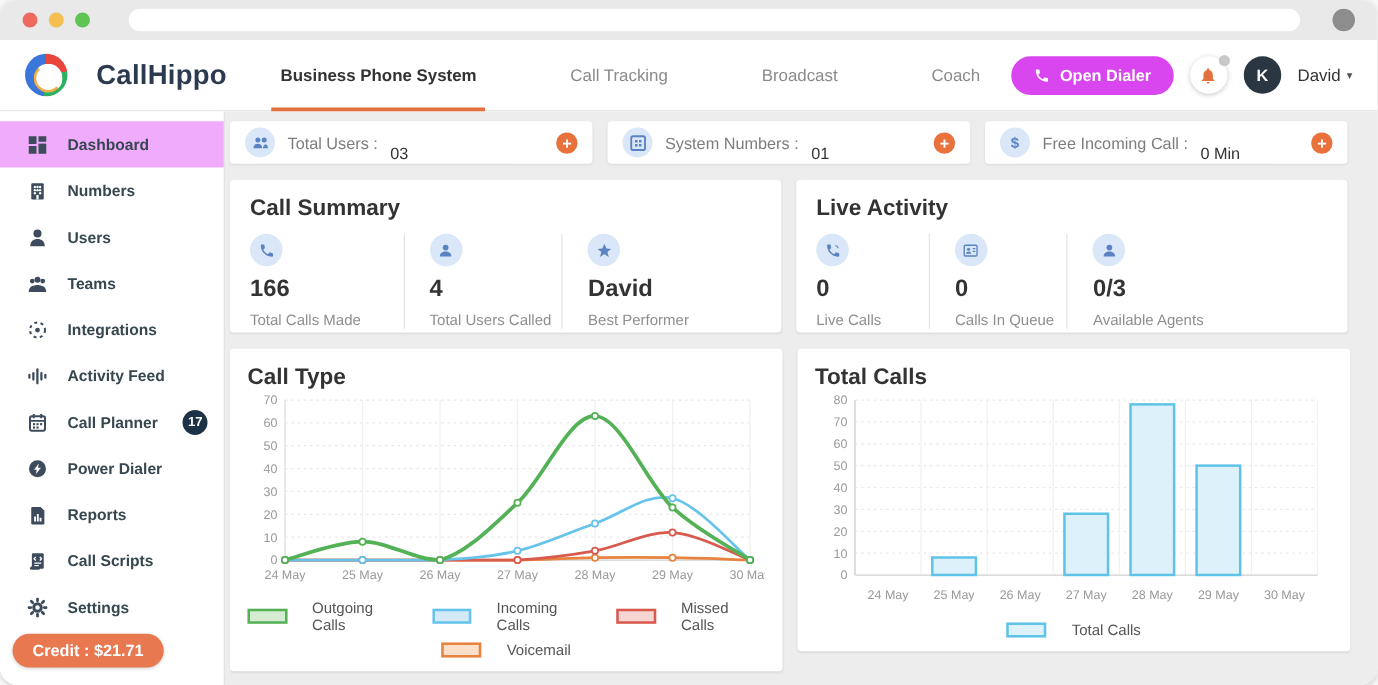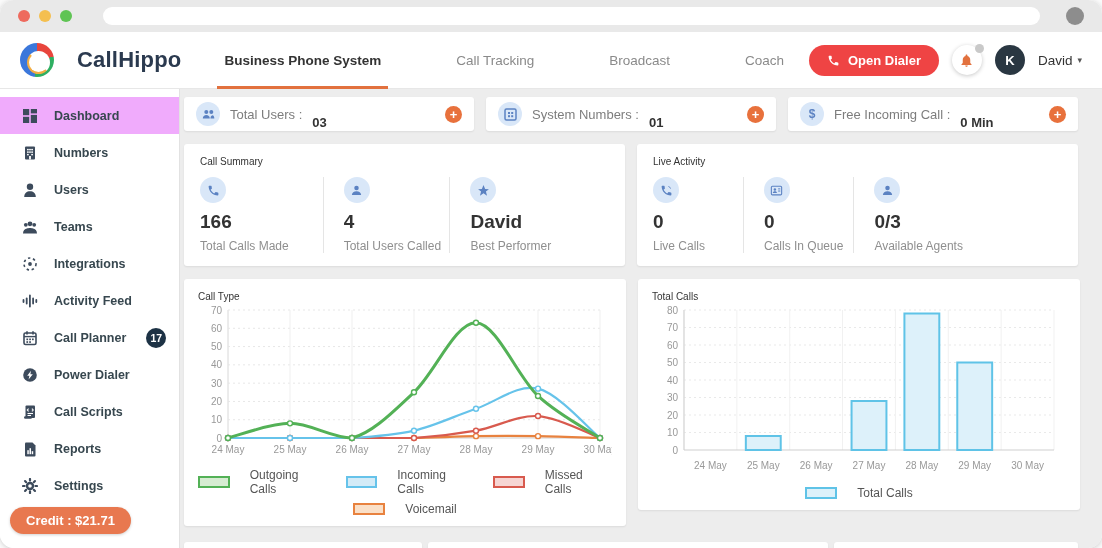--- a/index.html
+++ b/index.html
@@ -21,21 +21,21 @@
   .logo-mark{ width:34px; height:34px; border-radius:50%; position:relative;
       background:conic-gradient(#e8453c 0 22%, #2faf62 22% 52%, #3b77db 52% 100%); }
   .logo-mark::after{ content:""; position:absolute; left:7px; top:8px; width:19px; height:19px; border-radius:50%;
       background:#fff; border:2.5px solid transparent; border-bottom-color:#f3ad43; border-left-color:#f3ad43; }
   .logo-text{ font-size:22px; font-weight:bold; color:#2b3a4f; letter-spacing:.2px; }
   .nav{ display:flex; margin-left:26px; height:57px;gap:41px; }
   .nav-item{ font-size:13.5px; color:#8a8a8a; padding:0 17px; line-height:57px; position:relative; cursor:pointer; white-space:nowrap;}
   .nav-item.active{ color:#333; font-weight:bold; }
   .nav-item.active::after{ content:""; position:absolute; left:10px; right:10px; bottom:0; height:3px; background:#e2713e; }
   .header-right{ margin-left:auto; display:flex; align-items:center; gap:13px; }
-  .open-dialer{ background:#ef4444; color:#fff; font-size:13px; font-weight:bold; border:none; border-radius:16px;
+  .open-dialer{ background:#d946ef; color:#fff; font-size:13px; font-weight:bold; border:none; border-radius:16px;
       padding:8px 18px; display:flex; align-items:center; gap:8px; cursor:pointer; }
   .bell-wrap{ width:30px; height:30px; border-radius:50%; background:#fff; box-shadow:0 1px 4px rgba(0,0,0,.22);
       display:flex; align-items:center; justify-content:center; position:relative; cursor:pointer;}
   .bell-dot{ position:absolute; top:-1px; right:-2px; width:9px; height:9px; border-radius:50%; background:#c9c9c9;}
   .avatar{ width:30px; height:30px; border-radius:50%; background:#2a3742; color:#fff; font-size:13px; font-weight:bold;
       display:flex; align-items:center; justify-content:center; cursor:pointer;}
   .user-name{ font-size:13.5px; color:#333; display:flex; align-items:center; gap:5px; cursor:pointer;}
   .caret{ font-size:9px; color:#555; }
 
   
@@ -53,29 +53,29 @@
 
   .main{ flex:1; background:#ededed; padding:8px 24px 0 4px; display:flex; flex-direction:column; gap:13px; overflow:hidden;}
   .card{ background:#fff; border-radius:3px; box-shadow:0 1px 2px rgba(0,0,0,.08); }
 
   
   .stat-row{ display:flex; gap:12px; }
   .stat-card{ flex:1; height:34px; display:flex; align-items:center; padding:0 12px; gap:10px; }
   .stat-icon{ width:24px; height:24px; border-radius:50%; background:#d9e7f8; color:#5b82c2;
       display:flex; align-items:center; justify-content:center; font-size:12px; font-weight:bold; }
   .stat-label{ font-size:13px; color:#7d7d7d; }
-  .stat-value{ font-size:13px; font-weight:bold; color:#333;margin-top:16px; }
+  .stat-value{ font-size:13px; font-weight:normal; color:#333;margin-top:16px; }
   .plus-btn{ margin-left:auto; width:17px; height:17px; border-radius:50%; background:#e8713c; color:#fff;
       font-size:13px; font-weight:bold; display:flex; align-items:center; justify-content:center; line-height:1;
       border:none; cursor:pointer; padding:0;}
 
   
   .mid-row{ display:flex; gap:12px; }
   .panel{ flex:1; height:122px; padding:12px 16px; }
-  .panel-title{ font-size:10px; font-weight:normal; color:#333; }
+  .panel-title{ font-size:18px; font-weight:bold; color:#333; }
   .sections{ display:flex; margin-top:10px; }
   .section{ padding-right:14px; }
   .section + .section{ border-left:1px solid #e5e5e5; padding-left:20px; }
   .sec-icon{ width:26px; height:26px; border-radius:50%; background:#d9e7f8; color:#5b82c2;
       display:flex; align-items:center; justify-content:center; }
   .sec-value{ font-size:19px; font-weight:bold; color:#333; margin-top:8px; }
   .sec-label{ font-size:12px; color:#8f8f8f; margin-top:6px; white-space:nowrap;}
   .cs-1{width:30%;} .cs-2{width:31%;} .cs-3{width:39%;}
   .la-1{width:22%;} .la-2{width:27%;} .la-3{width:51%;}
 
@@ -219,41 +219,41 @@
       </div>
       <div class="side-item">
         <svg width="16" height="16" viewBox="0 0 16 16">
             <circle cx="8" cy="8" r="6.8" fill="#3d4b5c"></circle>
             <path fill="#fff" d="M9,3.8 L5.2,8.8 H7.4 L6.6,12.4 L10.8,7.2 H8.4 Z"></path>
           </svg>
         <span>Power Dialer</span>
       </div>
       <div class="side-item">
         <svg width="16" height="16" viewBox="0 0 16 16">
+            <path fill="#3d4b5c" d="M4,1.5 h6.5 l3,3 v10 a1,1 0 0 1 -1,1 h-8.5 a1,1 0 0 1 -1,-1 v-12 a1,1 0 0 1 1,-1 z"></path>
+            <g fill="#fff">
+              <rect x="5.3" y="9.2" width="1.5" height="4"></rect>
+              <rect x="7.5" y="7.2" width="1.5" height="6"></rect>
+              <rect x="9.7" y="10.2" width="1.5" height="3"></rect>
+            </g>
+          </svg>
+        <span>Reports</span>
+      </div>
+      <div class="side-item">
+        <svg width="16" height="16" viewBox="0 0 16 16">
             <rect x="3.5" y="1.5" width="9.5" height="12.5" rx="1" fill="#3d4b5c"></rect>
             <g stroke="#fff" stroke-width="1.1" fill="none">
               <polyline points="6.6,4.6 5.3,6 6.6,7.4"></polyline>
               <polyline points="9.9,4.6 11.2,6 9.9,7.4"></polyline>
               <line x1="5.5" y1="9.5" x2="11" y2="9.5"></line>
               <line x1="5.5" y1="11.5" x2="9" y2="11.5"></line>
             </g>
             <rect x="2" y="12.2" width="8" height="2.6" rx="1.3" fill="#3d4b5c"></rect>
           </svg>
         <span>Call Scripts</span>
-      </div>
-      <div class="side-item">
-        <svg width="16" height="16" viewBox="0 0 16 16">
-            <path fill="#3d4b5c" d="M4,1.5 h6.5 l3,3 v10 a1,1 0 0 1 -1,1 h-8.5 a1,1 0 0 1 -1,-1 v-12 a1,1 0 0 1 1,-1 z"></path>
-            <g fill="#fff">
-              <rect x="5.3" y="9.2" width="1.5" height="4"></rect>
-              <rect x="7.5" y="7.2" width="1.5" height="6"></rect>
-              <rect x="9.7" y="10.2" width="1.5" height="3"></rect>
-            </g>
-          </svg>
-        <span>Reports</span>
       </div>
       <div class="side-item">
         <svg width="16" height="16" viewBox="0 0 16 16">
             <circle cx="8" cy="8" r="3" fill="none" stroke="#3d4b5c" stroke-width="2.4"></circle>
             <g stroke="#3d4b5c" stroke-width="2.2" stroke-linecap="round">
               <line x1="8" y1="1" x2="8" y2="2.6"></line>
               <line x1="8" y1="13.4" x2="8" y2="15"></line>
               <line x1="1" y1="8" x2="2.6" y2="8"></line>
               <line x1="13.4" y1="8" x2="15" y2="8"></line>
               <line x1="3.05" y1="3.05" x2="4.2" y2="4.2"></line>

